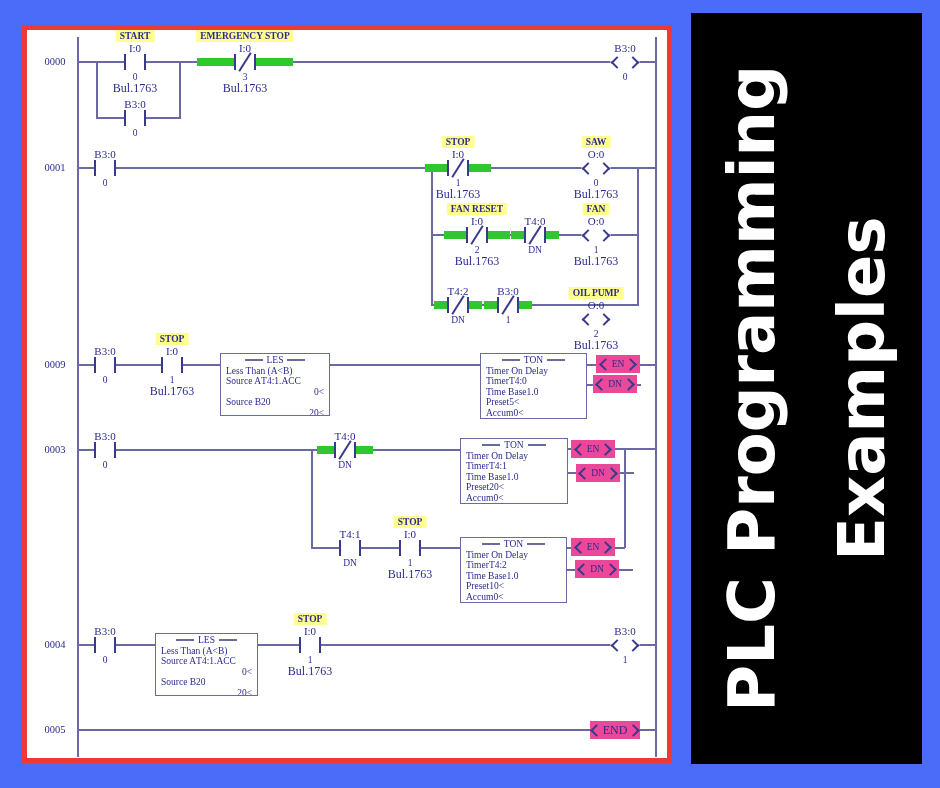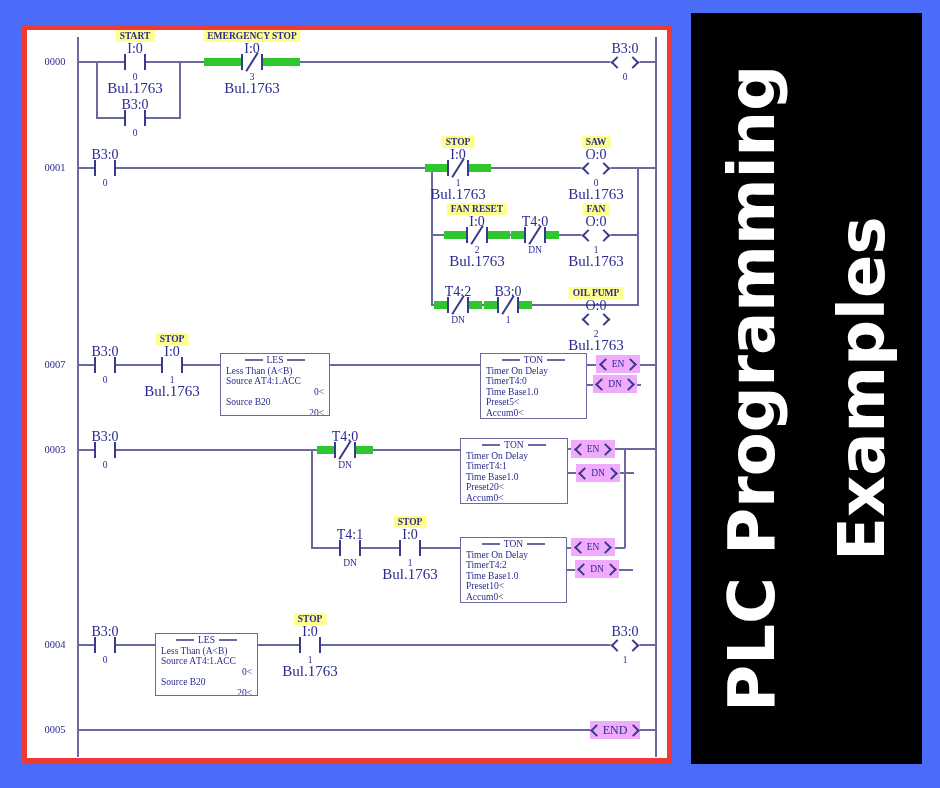--- a/index.html
+++ b/index.html
@@ -17,38 +17,38 @@
 
   .wh{position:absolute;display:block;height:1.6px;background:var(--wire);z-index:0}
   .wv{position:absolute;display:block;width:1.6px;background:var(--wire);z-index:0}
 
   .rnum{position:absolute;width:40px;text-align:center;font-size:10.5px;color:var(--text)}
 
   .contact,.coil{position:absolute;width:90px;height:66px}
   .tag{position:absolute;top:0;left:50%;transform:translateX(-50%);
        background:var(--yellow);padding:0 4px;font-size:9.5px;font-weight:bold;
        white-space:nowrap;z-index:3;line-height:12px}
-  .addr{position:absolute;top:13px;left:-20px;right:-20px;text-align:center;font-size:14px;line-height:11px}
+  .addr{position:absolute;top:13px;left:-20px;right:-20px;text-align:center;font-size:11px;line-height:11px}
   .bit{position:absolute;top:42px;left:0;right:0;text-align:center;font-size:9.5px;line-height:10px}
-  .bul{position:absolute;top:53px;left:-20px;right:-20px;text-align:center;font-size:15px;line-height:10px}
+  .bul{position:absolute;top:53px;left:-20px;right:-20px;text-align:center;font-size:12px;line-height:10px}
   .sym{position:absolute;top:24px;left:50%;transform:translateX(-50%);width:22px;height:16px;
        background:#fff;border-left:2.5px solid var(--sym);border-right:2.5px solid var(--sym);z-index:2}
   .slash{position:absolute;display:block;left:8px;top:-3px;width:2px;height:22px;
          background:var(--sym);transform:rotate(32deg)}
   .hl{position:absolute;top:28px;left:50%;transform:translateX(-50%);width:66px;height:8px;
       background:var(--green);z-index:1}
 
   .csym{position:absolute;top:24px;left:50%;transform:translateX(-50%);display:flex;
         align-items:center;gap:7px;background:#fff;padding:0 2px;height:16px;z-index:2}
   .chl,.chr{display:block;width:9px;height:9px;flex:none}
   .chl{border-left:2px solid var(--sym);border-bottom:2px solid var(--sym);transform:rotate(45deg)}
   .chr{border-right:2px solid var(--sym);border-top:2px solid var(--sym);transform:rotate(45deg)}
 
   .opcoil{position:absolute;width:44px;height:18px;display:flex;align-items:center;justify-content:center;
-          gap:2px;background:#f0abfc;z-index:2;font-size:9.5px;color:var(--text)}
+          gap:2px;background:#ec4899;z-index:2;font-size:9.5px;color:var(--text)}
   .opcoil.end{width:50px;font-size:12px}
 
   .box{position:absolute;border:1.4px solid var(--wire);background:#fff;z-index:2;
        font-size:9.5px;color:var(--text);overflow:hidden}
   .bt{display:flex;align-items:center;justify-content:center;gap:4px;height:12px;line-height:12px}
   .bt::before,.bt::after{content:"";height:1.4px;background:var(--wire);width:18px;flex:none}
   .br{display:flex;justify-content:flex-start;padding:0 5px;height:10.4px;line-height:10.4px;white-space:nowrap}
   .br.right{justify-content:flex-end}
 
   .banner{position:absolute;left:691px;top:13px;width:231px;height:751px;background:#000;
@@ -79,21 +79,21 @@
     <div class="bit">0</div>
     <div class="bul">Bul.1763</div>
   </div>
 
   <div class="contact" style="left:63px;top:56px">
     <div class="addr">B3:0</div>
     <div class="sym"></div>
     <div class="bit">0</div>
   </div>
 
-  <div class="contact" style="left:180px;top:0">
+  <div class="contact" style="left:173px;top:0">
     <div class="tag">EMERGENCY STOP</div>
     <div class="addr">I:0</div>
     <div class="hl" style="width:96px"></div>
     <div class="sym">
           <i class="slash"></i>
         </div>
     <div class="bit">3</div>
     <div class="bul">Bul.1763</div>
   </div>
 
@@ -194,21 +194,21 @@
     <div class="tag">OIL PUMP</div>
     <div class="addr">O:0</div>
     <div class="csym">
           <i class="chl"></i>
           <i class="chr"></i>
         </div>
     <div class="bit">2</div>
     <div class="bul">Bul.1763</div>
   </div>
 
-  <div class="rnum" style="left:8px;top:329px">0007</div>
+  <div class="rnum" style="left:8px;top:329px">0009</div>
   <i class="wh" style="left:50px;top:334px;width:143px"></i>
   <i class="wh" style="left:303px;top:334px;width:150px"></i>
   <i class="wh" style="left:560px;top:334px;width:68px"></i>
   <i class="wh" style="left:560px;top:354px;width:54px"></i>
 
   <div class="contact" style="left:33px;top:303px">
     <div class="addr">B3:0</div>
     <div class="sym"></div>
     <div class="bit">0</div>
   </div>

